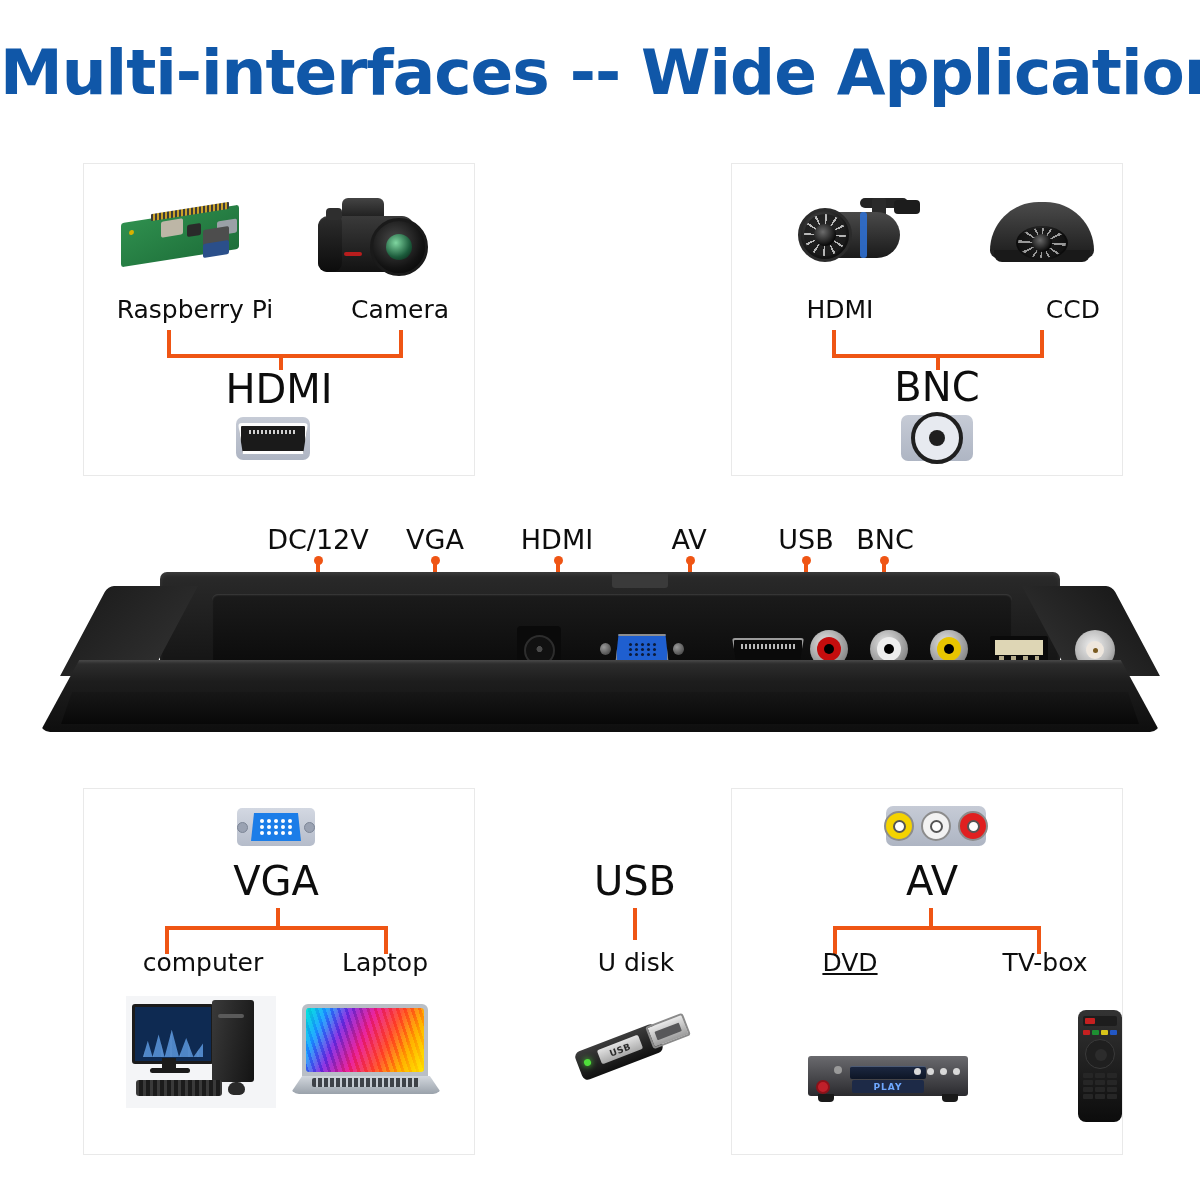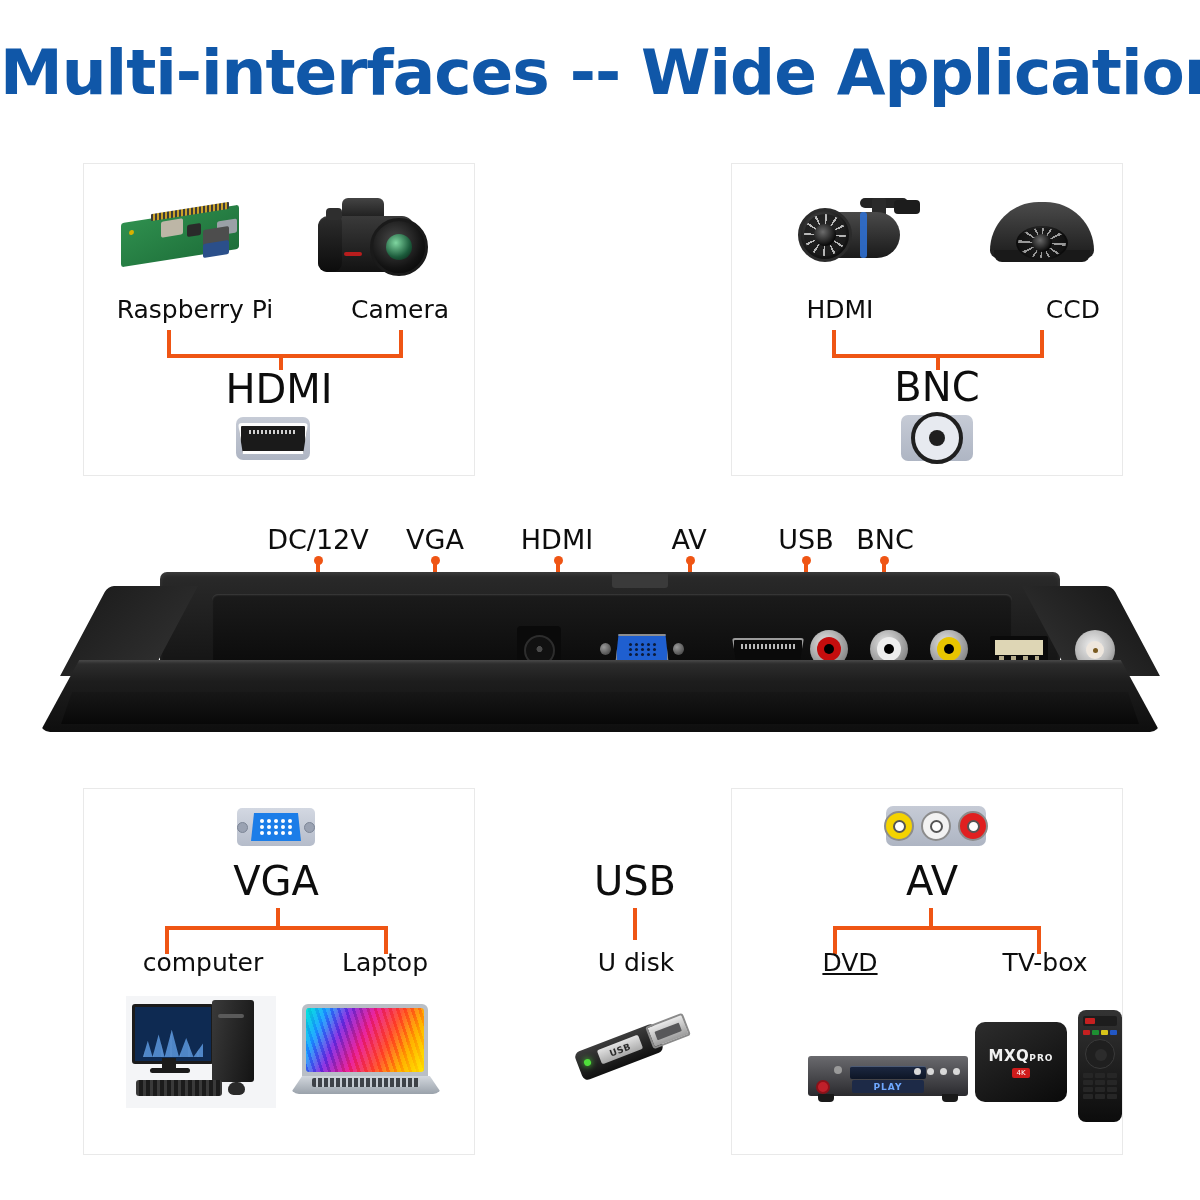--- a/index.html
+++ b/index.html
@@ -770,28 +770,20 @@
         <span></span>
         <span></span>
         <span></span>
       </div>
     <div class="feet">
         <i></i>
         <i></i>
       </div>
   </div>
 
-  <div class="art tvbox" style="left:975px;top:1022px;">
-    <div class="cube">
-      <div class="brand">
-        <span>MXQ</span><small>PRO</small>
-      </div>
-      <div class="hd">4K</div>
-    </div>
-  </div>
 
   <div class="art remote" style="left:1078px;top:1010px;">
     <div class="shell">
       <div class="topbar"></div>
       <div class="colors">
           <i style="background:#c52020"></i>
           <i style="background:#1d8f32"></i>
           <i style="background:#d8c41a"></i>
           <i style="background:#2257c4"></i>
         </div>

